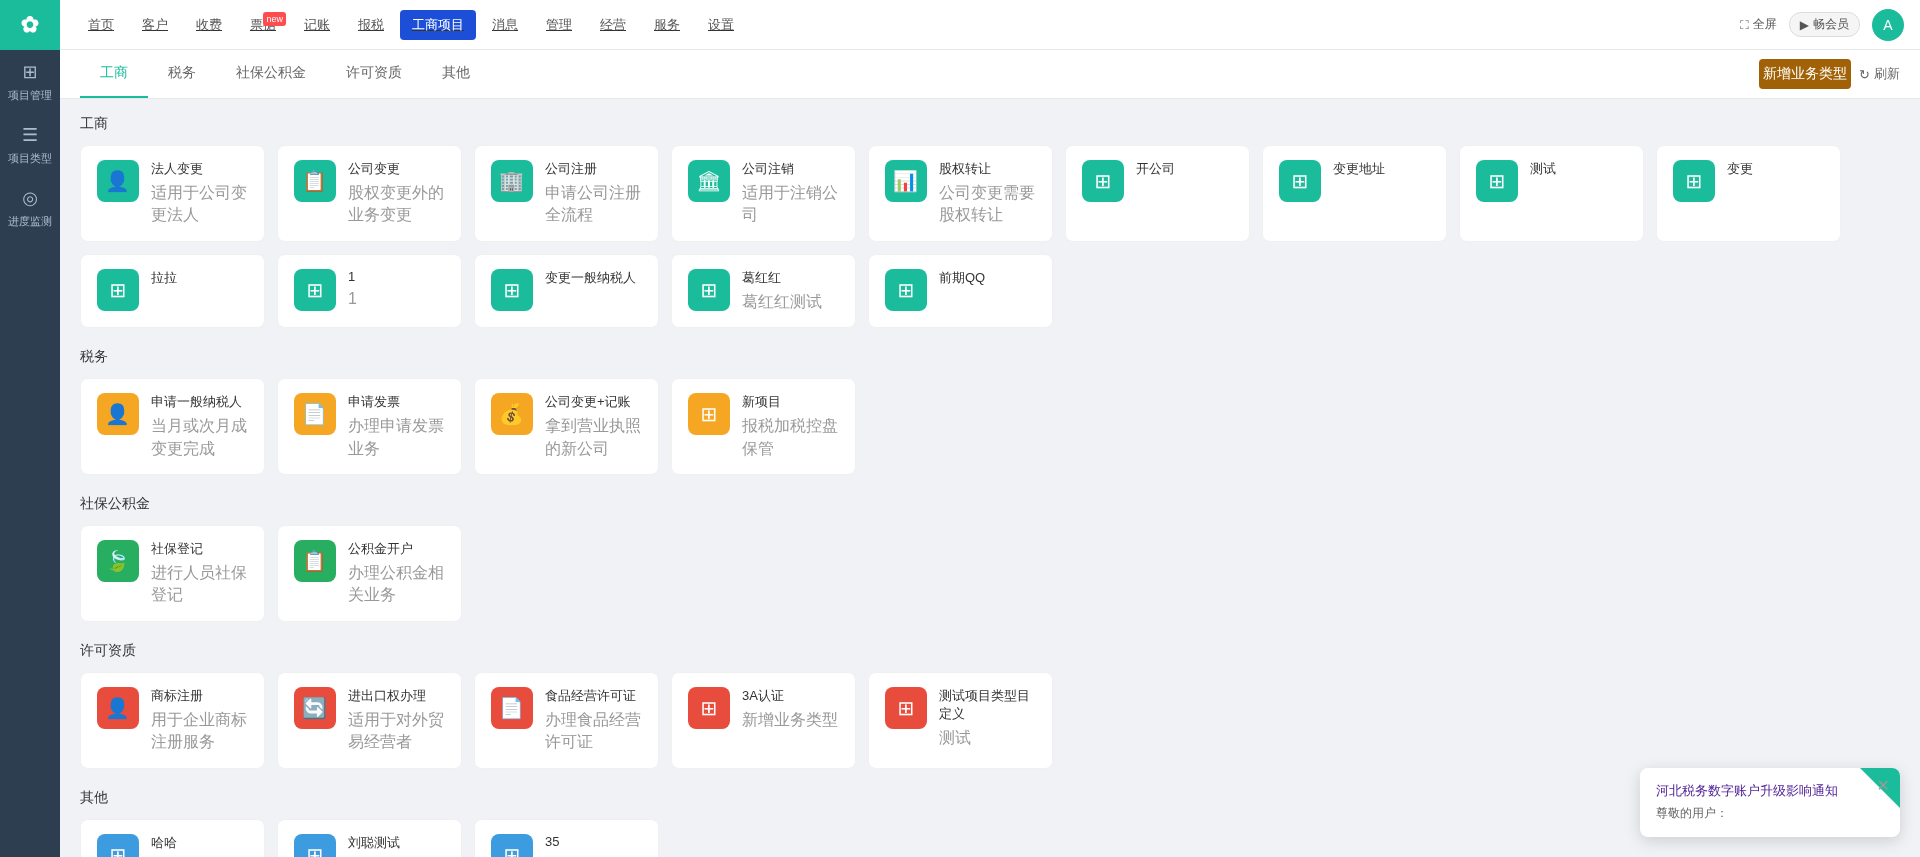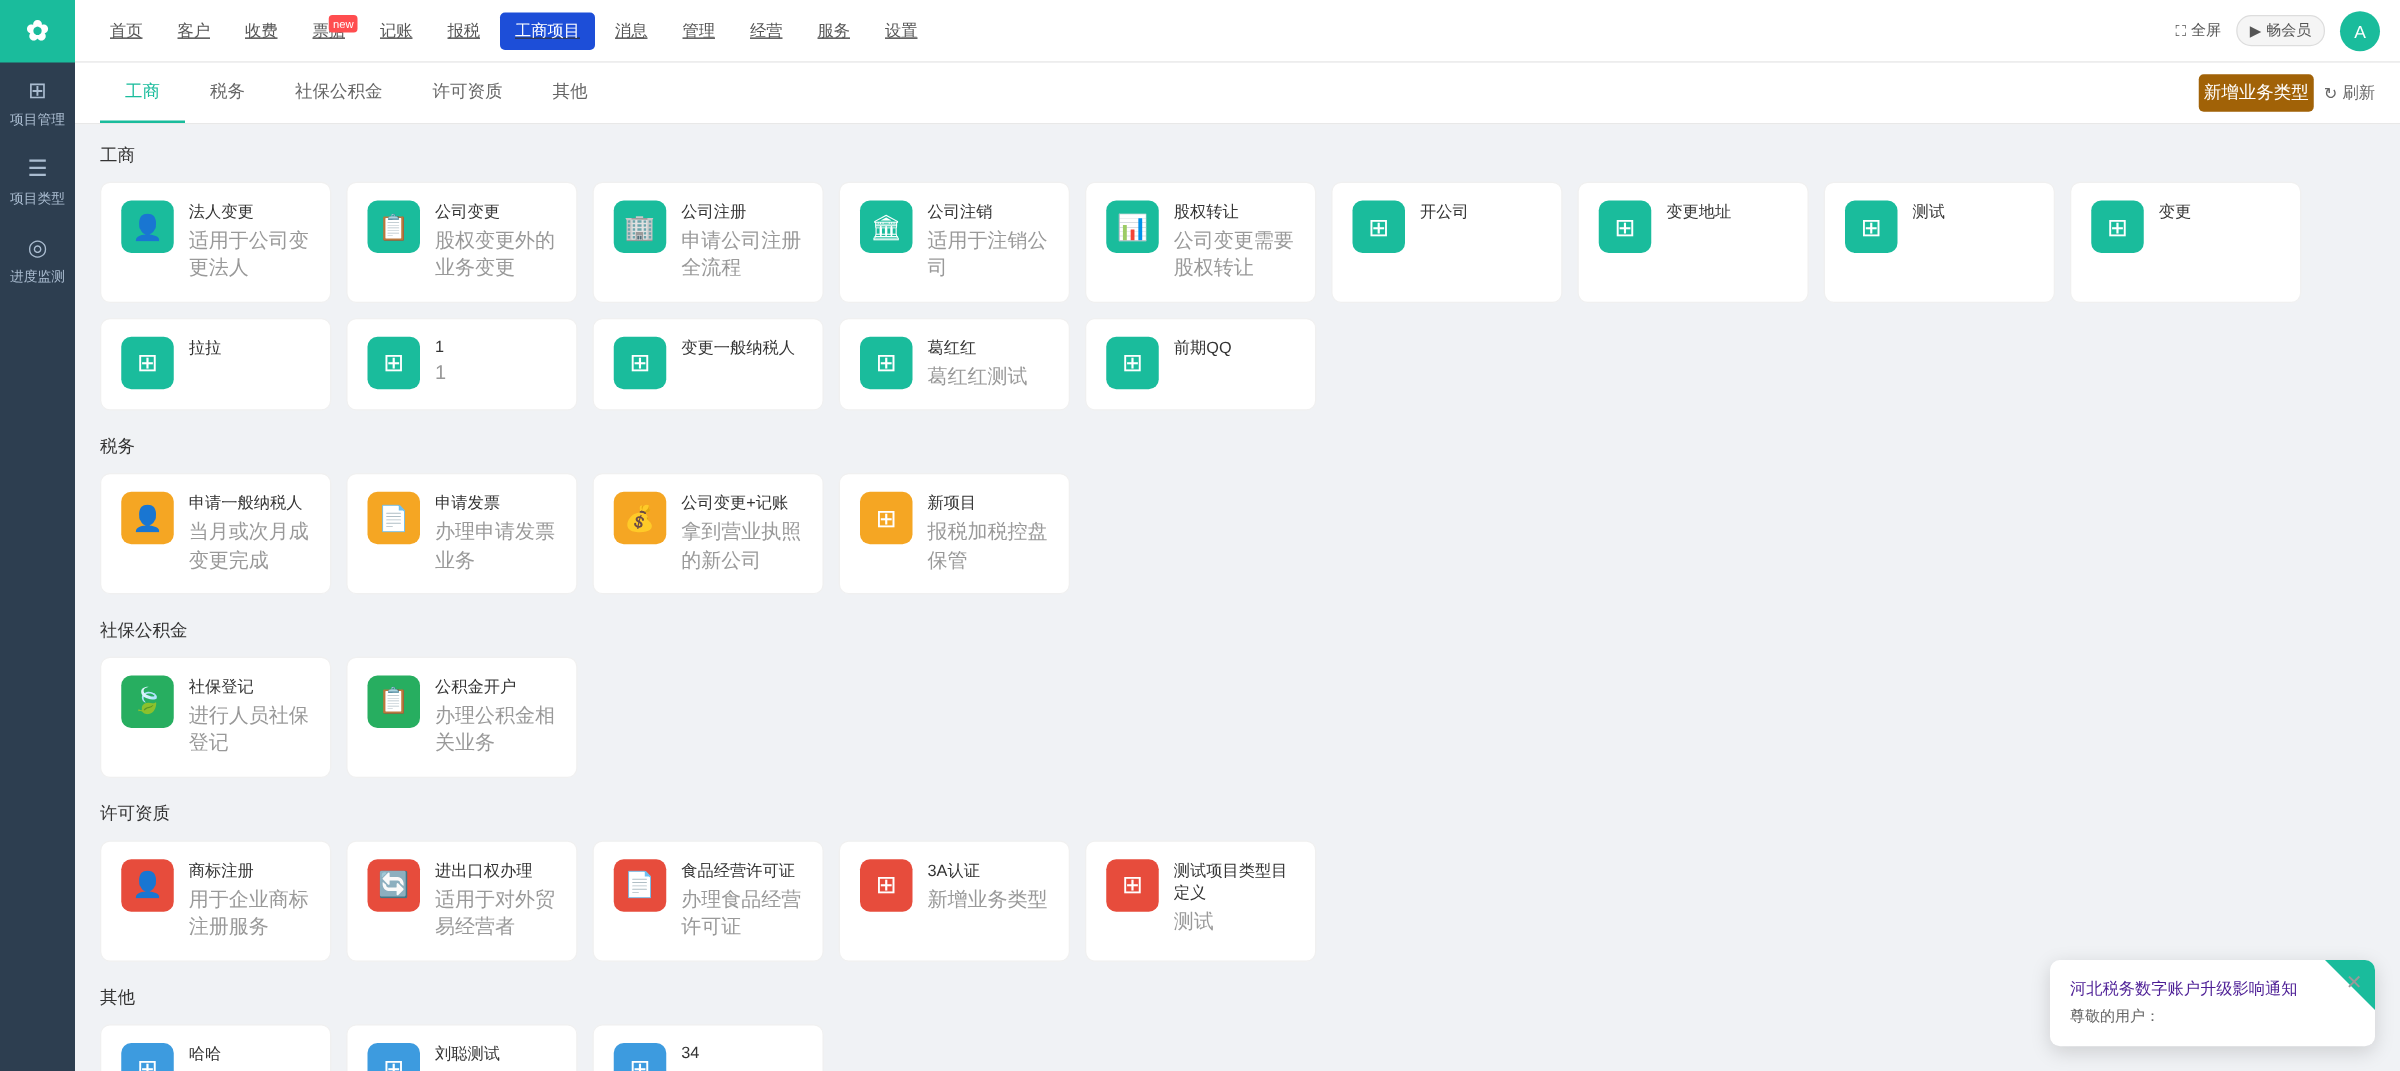--- a/index.html
+++ b/index.html
@@ -544,21 +544,21 @@
         <div class="card">
           <div class="card-icon ic-blue">⊞</div>
           <div class="card-info">
             <div class="card-title">刘聪测试</div>
             <div class="card-desc">测试</div>
           </div>
         </div>
         <div class="card">
           <div class="card-icon ic-blue">⊞</div>
           <div class="card-info">
-            <div class="card-title">34</div>
+            <div class="card-title">35</div>
             <div class="card-desc">1</div>
           </div>
         </div>
       </div>
 
     </div>
   </div>
 </div>
 
 <div class="notification-popup">

